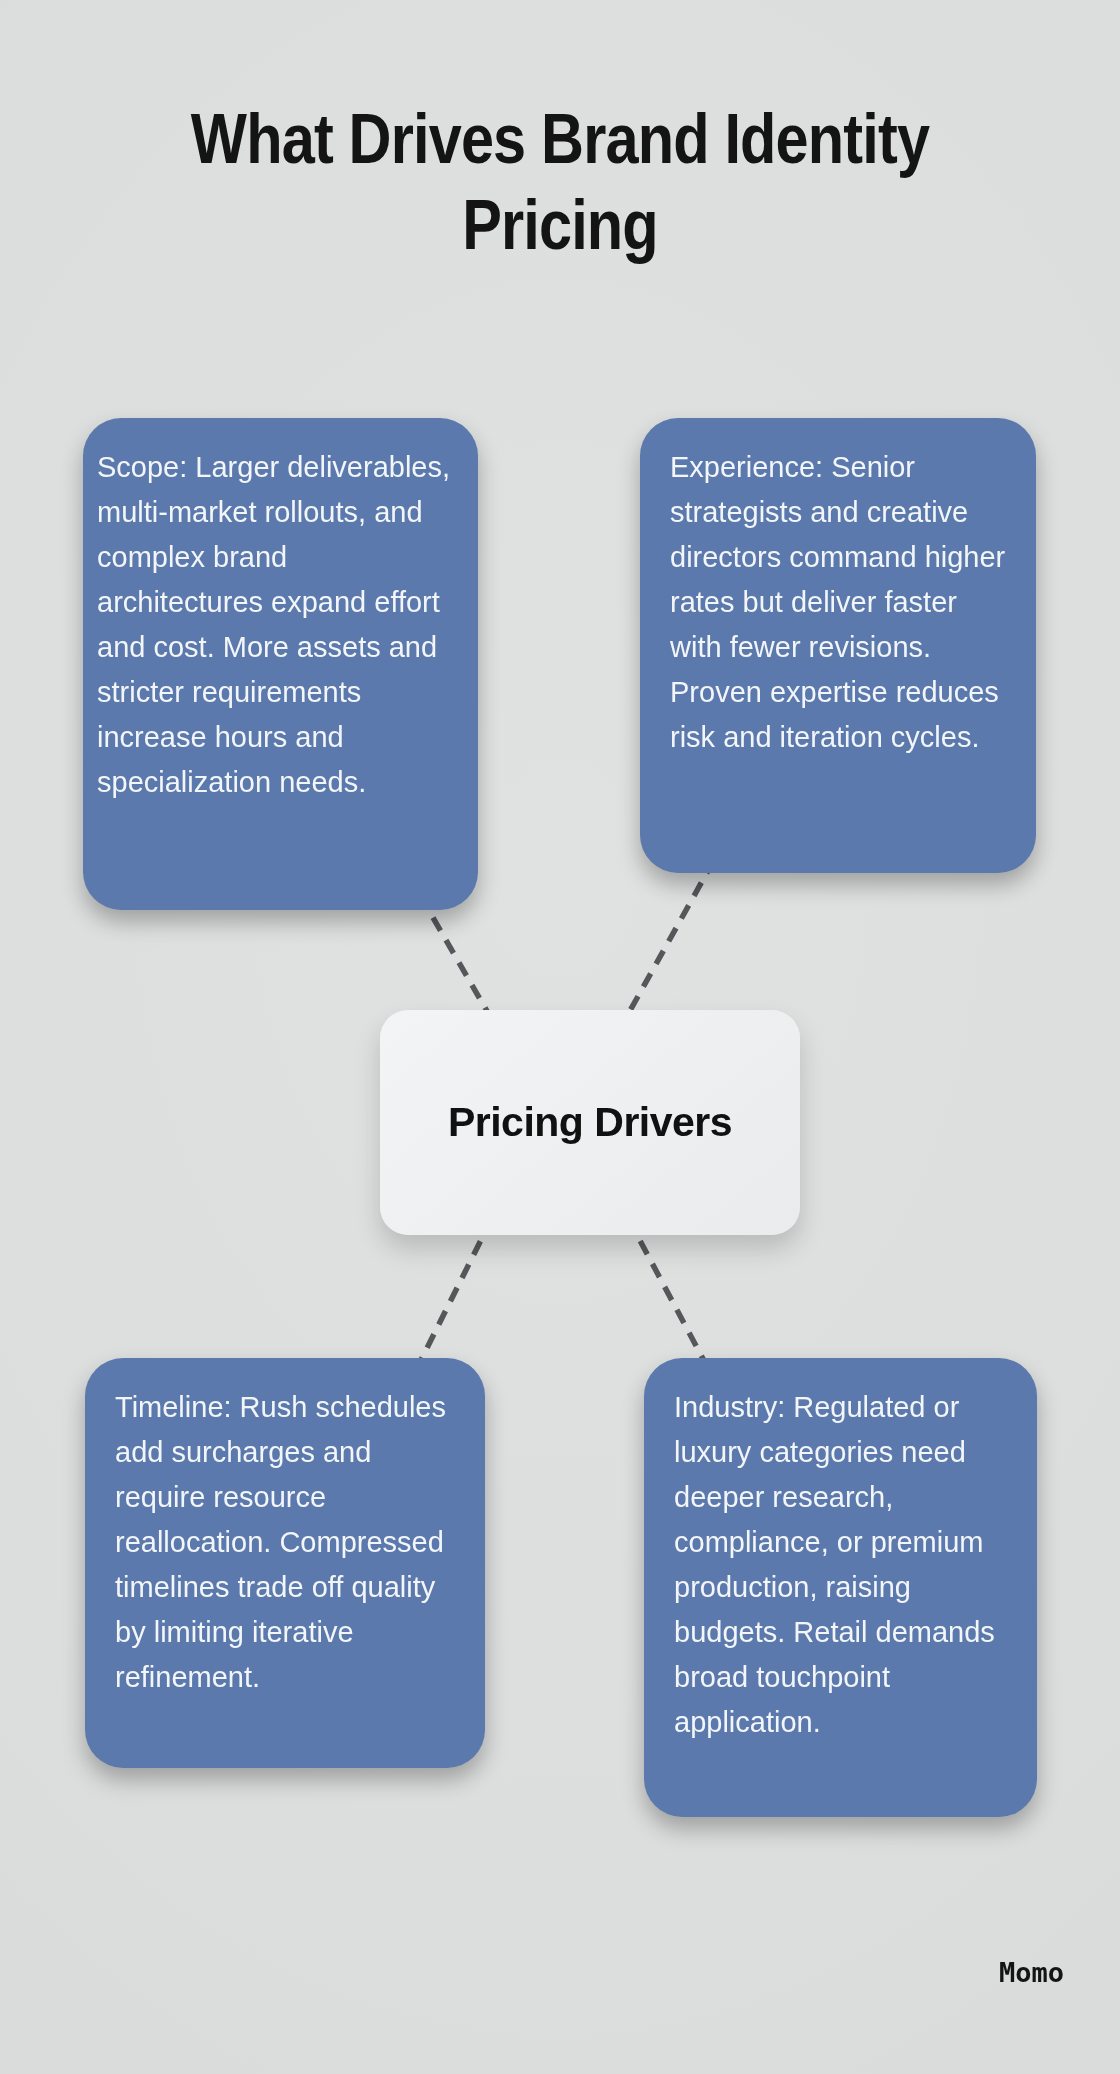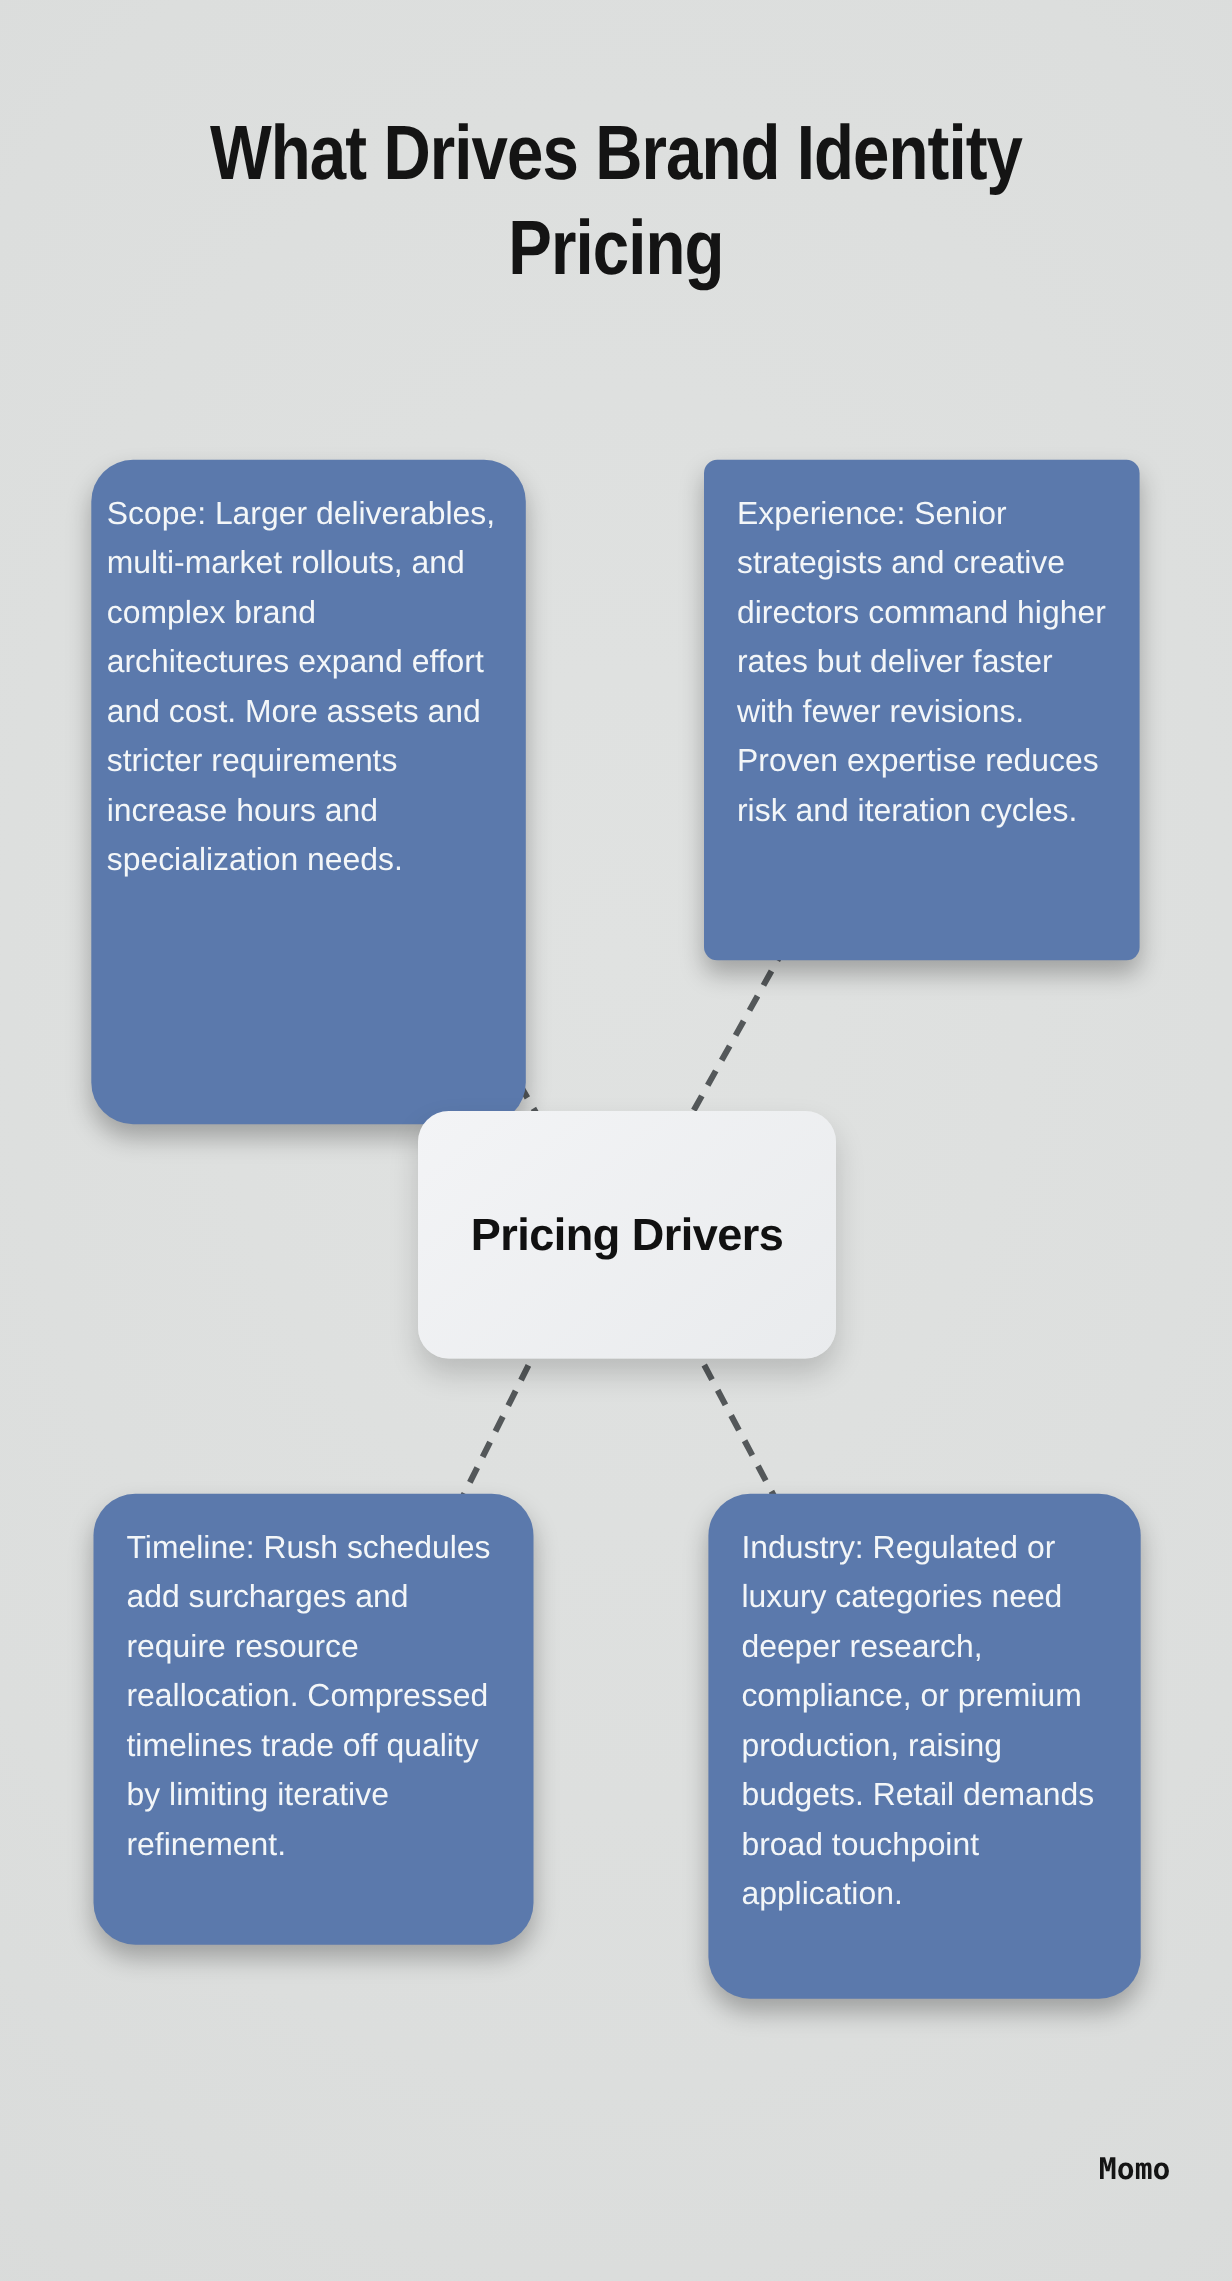--- a/index.html
+++ b/index.html
@@ -40,31 +40,31 @@
     box-sizing: border-box;
     background: #5b79ac;
     border-radius: 38px;
     box-shadow: 0 12px 22px rgba(0, 0, 0, 0.28);
     color: #f3f6f8;
     font-size: 29px;
     line-height: 45px;
     padding: 27px 26px 0 30px;
     overflow: hidden;
   }
-  .node-scope      { left: 83px;  top: 418px;  width: 395px; height: 604px; padding-left: 14px; }
-  .node-experience { left: 640px; top: 418px;  width: 396px; height: 455px; border-radius: 12px; }
+  .node-scope      { left: 83px;  top: 418px;  width: 395px; height: 492px; padding-left: 14px; }
+  .node-experience { left: 640px; top: 418px;  width: 396px; height: 455px; }
   .node-timeline   { left: 85px;  top: 1358px; width: 400px; height: 410px; }
   .node-industry   { left: 644px; top: 1358px; width: 393px; height: 459px; }
 
   .center-node {
     position: absolute;
     z-index: 3;
     left: 380px;
     top: 1010px;
-    width: 380px;
+    width: 420px;
     height: 225px;
     border-radius: 28px;
     background: linear-gradient(140deg, #f3f4f6 0%, #e9ebed 100%);
     box-shadow: 0 14px 26px rgba(0, 0, 0, 0.17);
     display: flex;
     align-items: center;
     justify-content: center;
   }
   .center-label {
     color: #111111;

